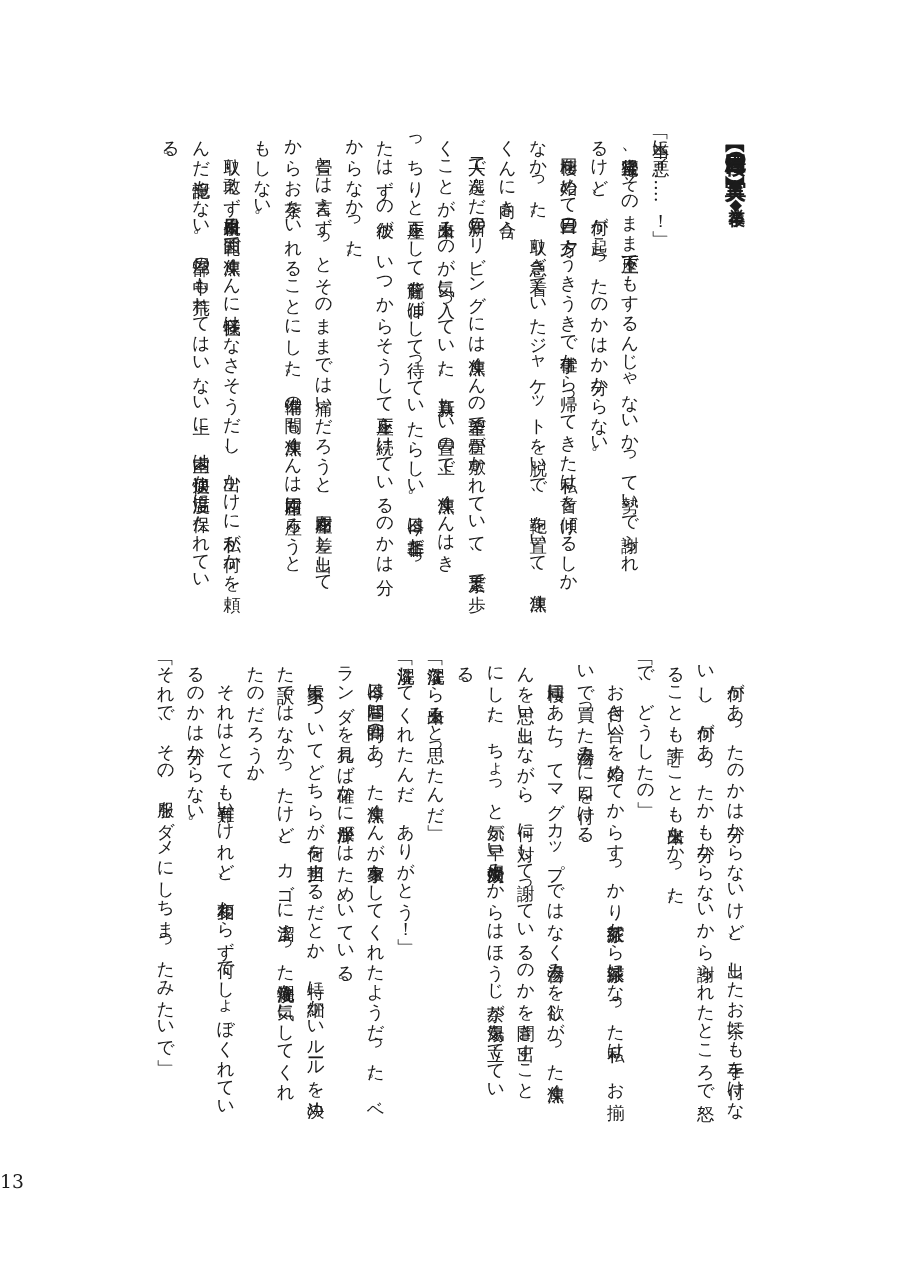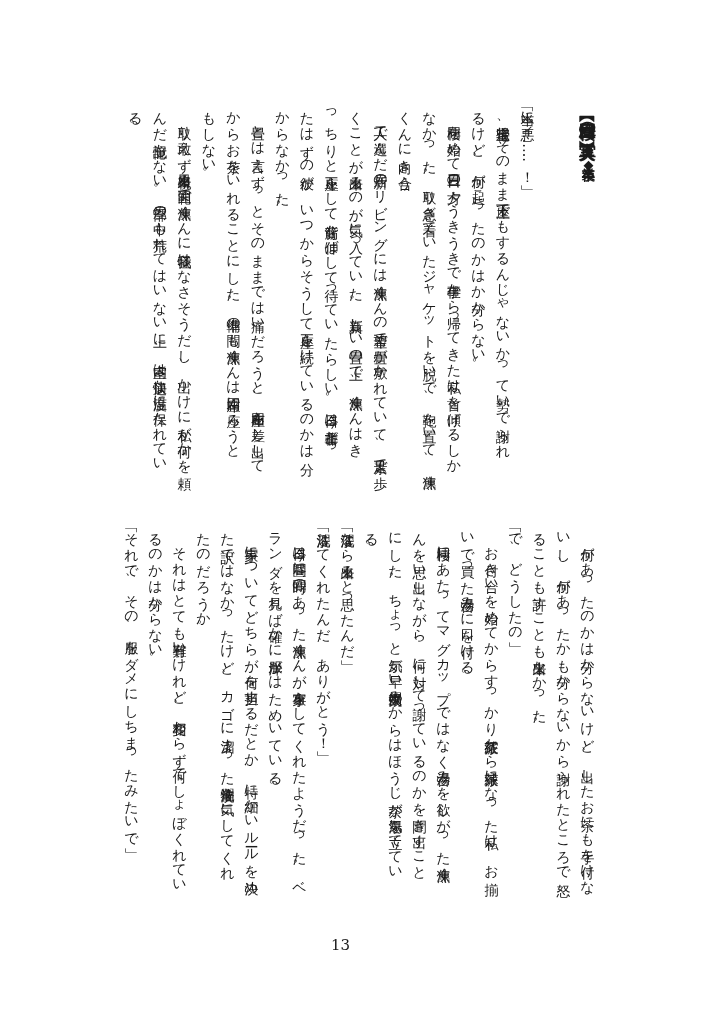--- a/index.html
+++ b/index.html
@@ -63,21 +63,20 @@
   }
   .para.indent {
     text-indent: 1em;
   }
   
   .page-number {
     position: absolute;
     top: 936px;
     left: 0;
     width: 681px;
-    text-align: center;
     font-size: 15px;
     color: #1b1b1b;
   }
 </style>
 </head>
 <body>
 
 <div class="page">
 
   <div class="title-col vtext">

